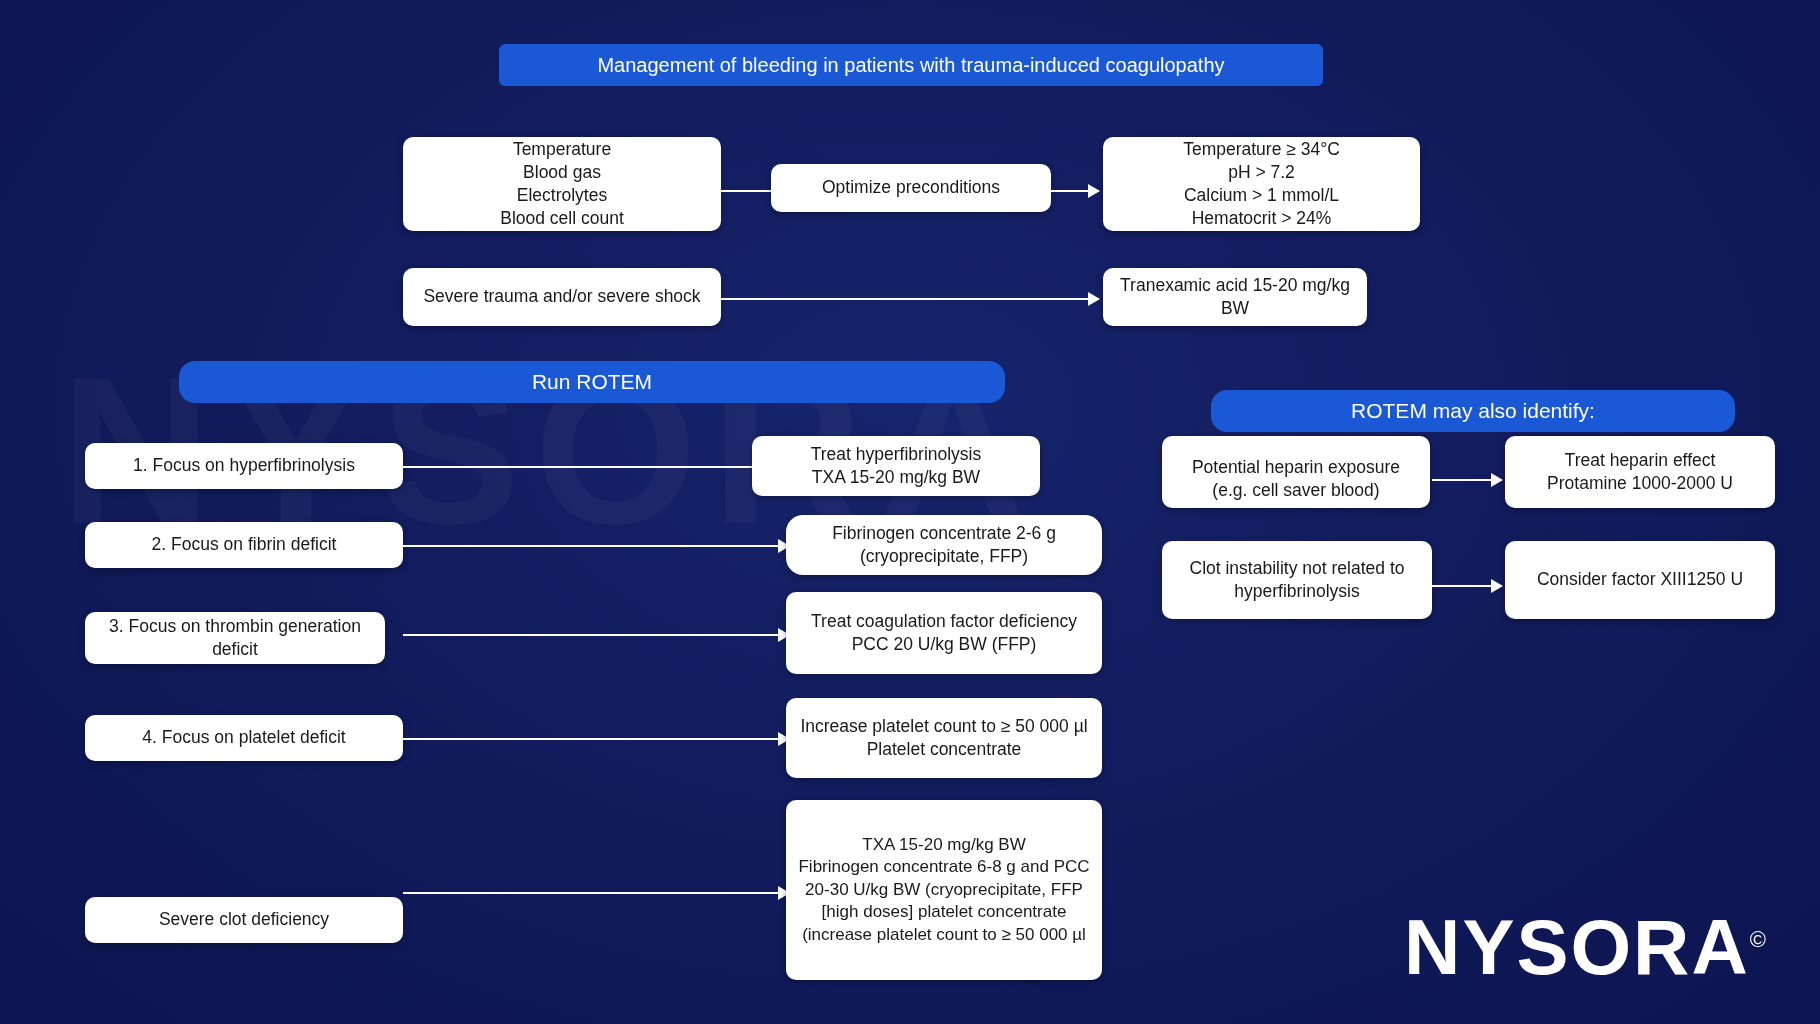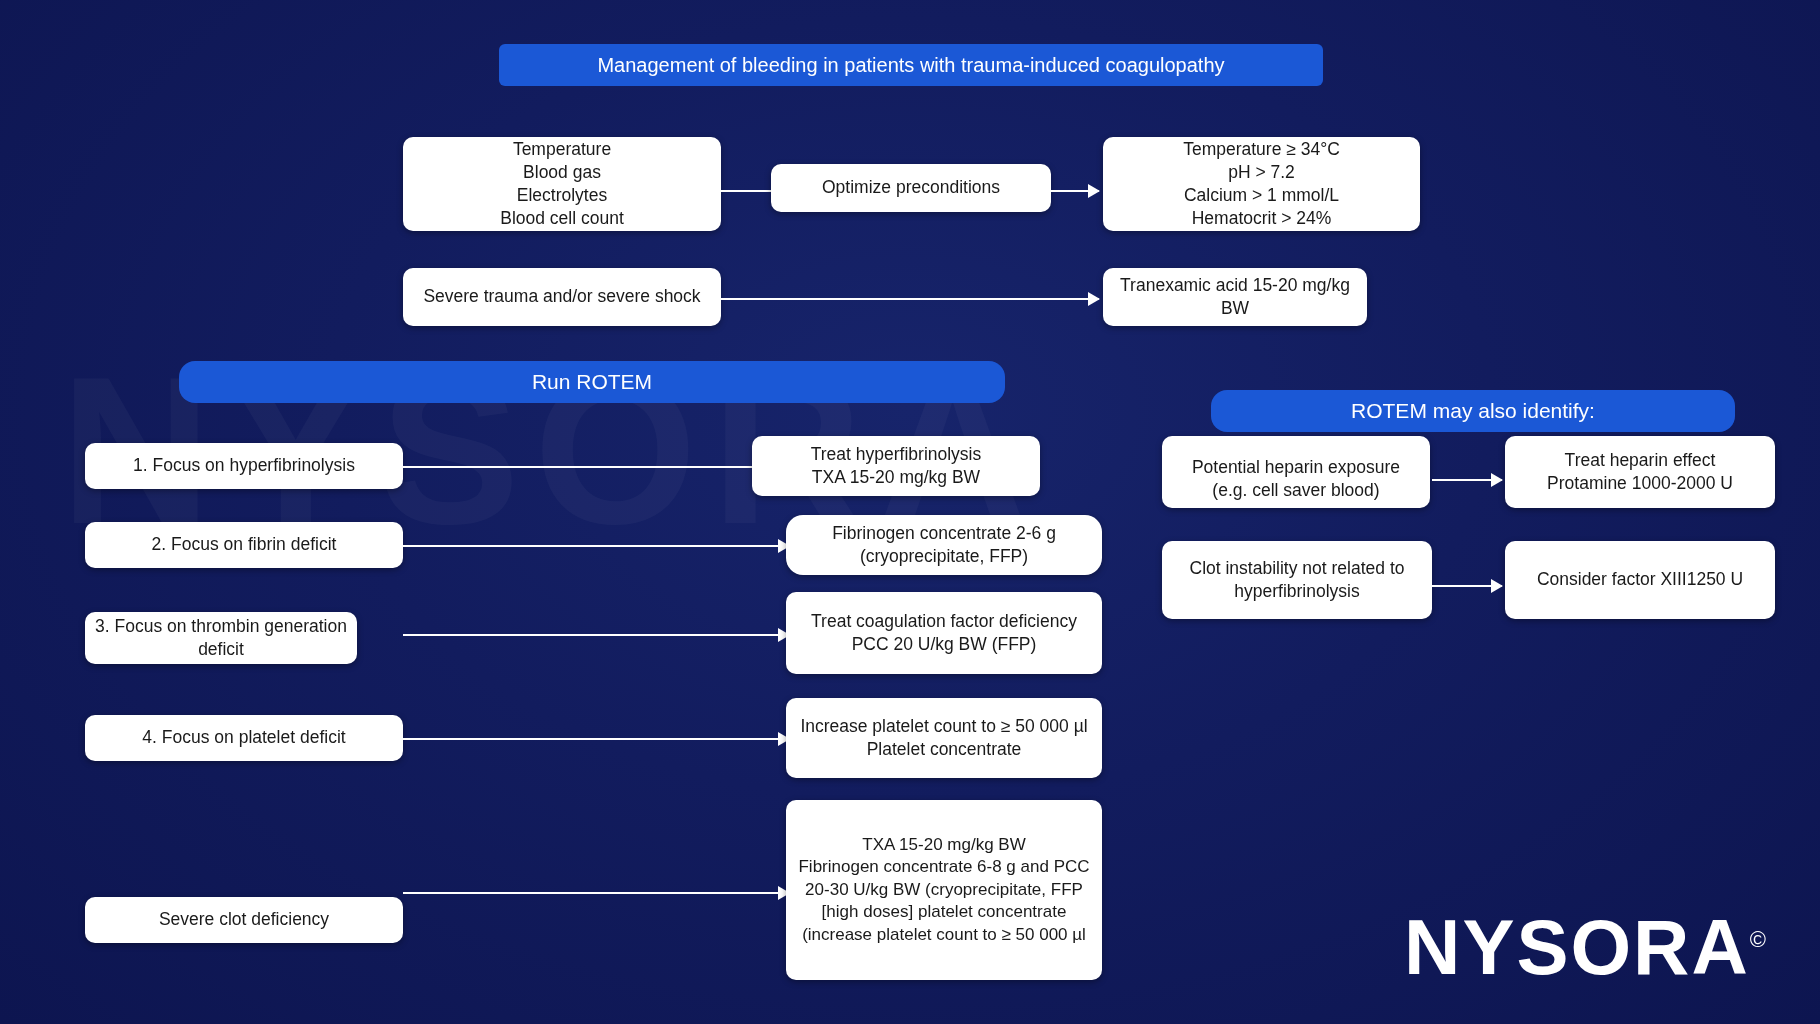--- a/index.html
+++ b/index.html
@@ -160,21 +160,21 @@
 
 <div class="box" style="left:85px; top:522px; width:318px; height:46px;">
   <span>2. Focus on fibrin deficit</span>
 </div>
 <div class="arrow" style="left:403px; top:545px; width:386px;"></div>
 <div class="box" style="left:786px; top:515px; width:316px; height:60px;border-radius:17px;">
   <span>Fibrinogen concentrate 2-6 g
 (cryoprecipitate, FFP)</span>
 </div>
 
-<div class="box" style="left:85px; top:612px; width:272px; height:52px;">
+<div class="box" style="left:85px; top:612px; width:300px; height:52px;">
   <span>3. Focus on thrombin generation deficit</span>
 </div>
 <div class="arrow" style="left:403px; top:634px; width:386px;"></div>
 <div class="box" style="left:786px; top:592px; width:316px; height:82px;">
   <span>Treat coagulation factor deficiency
 PCC 20 U/kg BW (FFP)</span>
 </div>
 
 <div class="box" style="left:85px; top:715px; width:318px; height:46px;">
   <span>4. Focus on platelet deficit</span>

